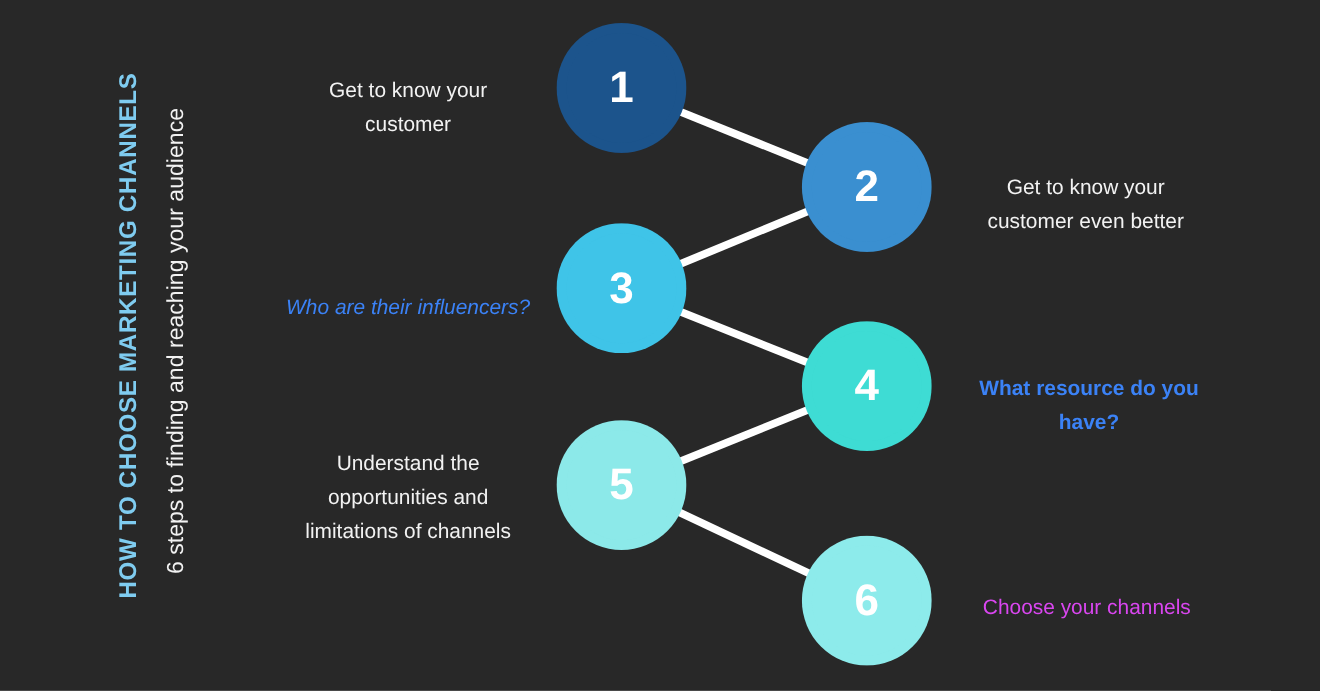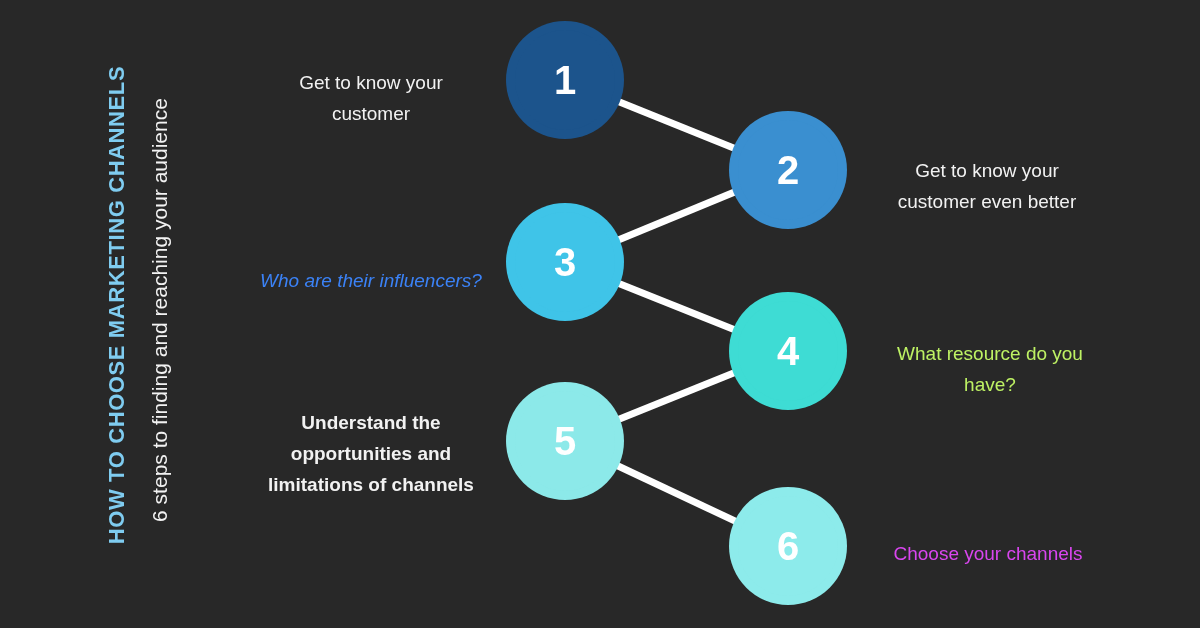--- a/index.html
+++ b/index.html
@@ -100,20 +100,20 @@
   </div>
   <div class="step-circle circle-pos-6" style="background-color: rgb(141, 235, 235); border-color: rgba(141, 235, 235, 0.5);">
     <span class="step-number" style="color: rgb(255, 255, 255);">6</span>
   </div>
 
   <div class="step-label label-pos-1" style="color: rgb(242, 242, 242);">Get to know your
 customer</div>
   <div class="step-label label-pos-2" style="color: rgb(242, 242, 242);">Get to know your
 customer even better</div>
   <div class="step-label label-pos-3" style="color: #3b82f6; font-style: italic;">Who are their influencers?</div>
-  <div class="step-label label-pos-4" style="color: #bef264;">What resource do you
+  <div class="step-label label-pos-4" style="color: #3b82f6; font-weight: bold;">What resource do you
 have?</div>
-  <div class="step-label label-pos-5" style="color: rgb(242, 242, 242); font-weight: bold;">Understand the
+  <div class="step-label label-pos-5" style="color: rgb(242, 242, 242);">Understand the
 opportunities and
 limitations of channels</div>
   <div class="step-label label-pos-6" style="color: #d946ef;">Choose your channels</div>
 
 </div>
 
 </body></html>

